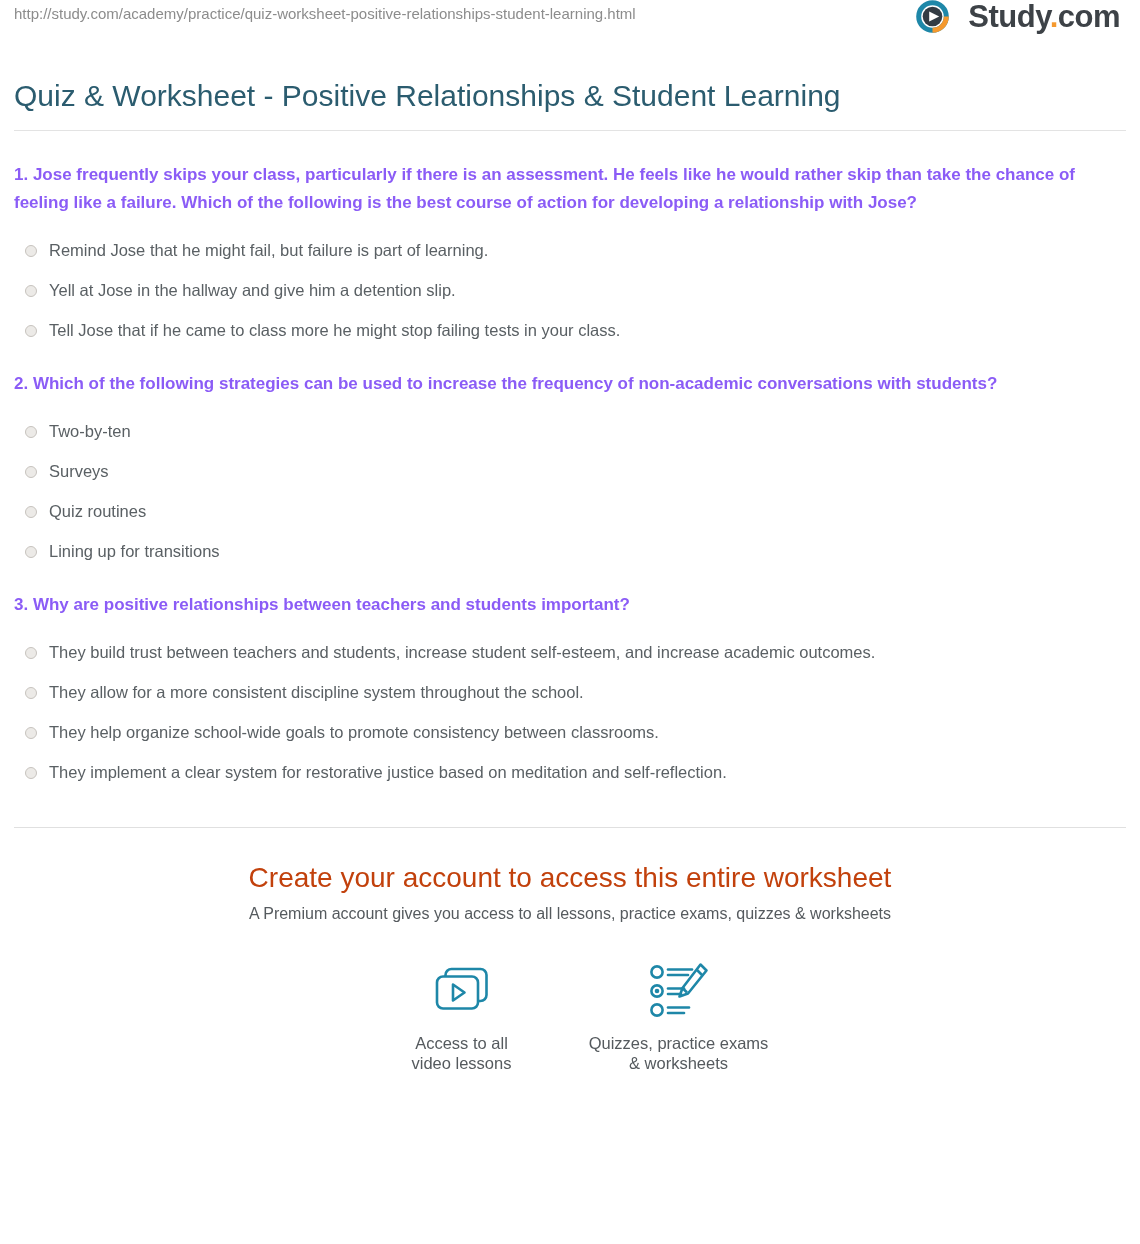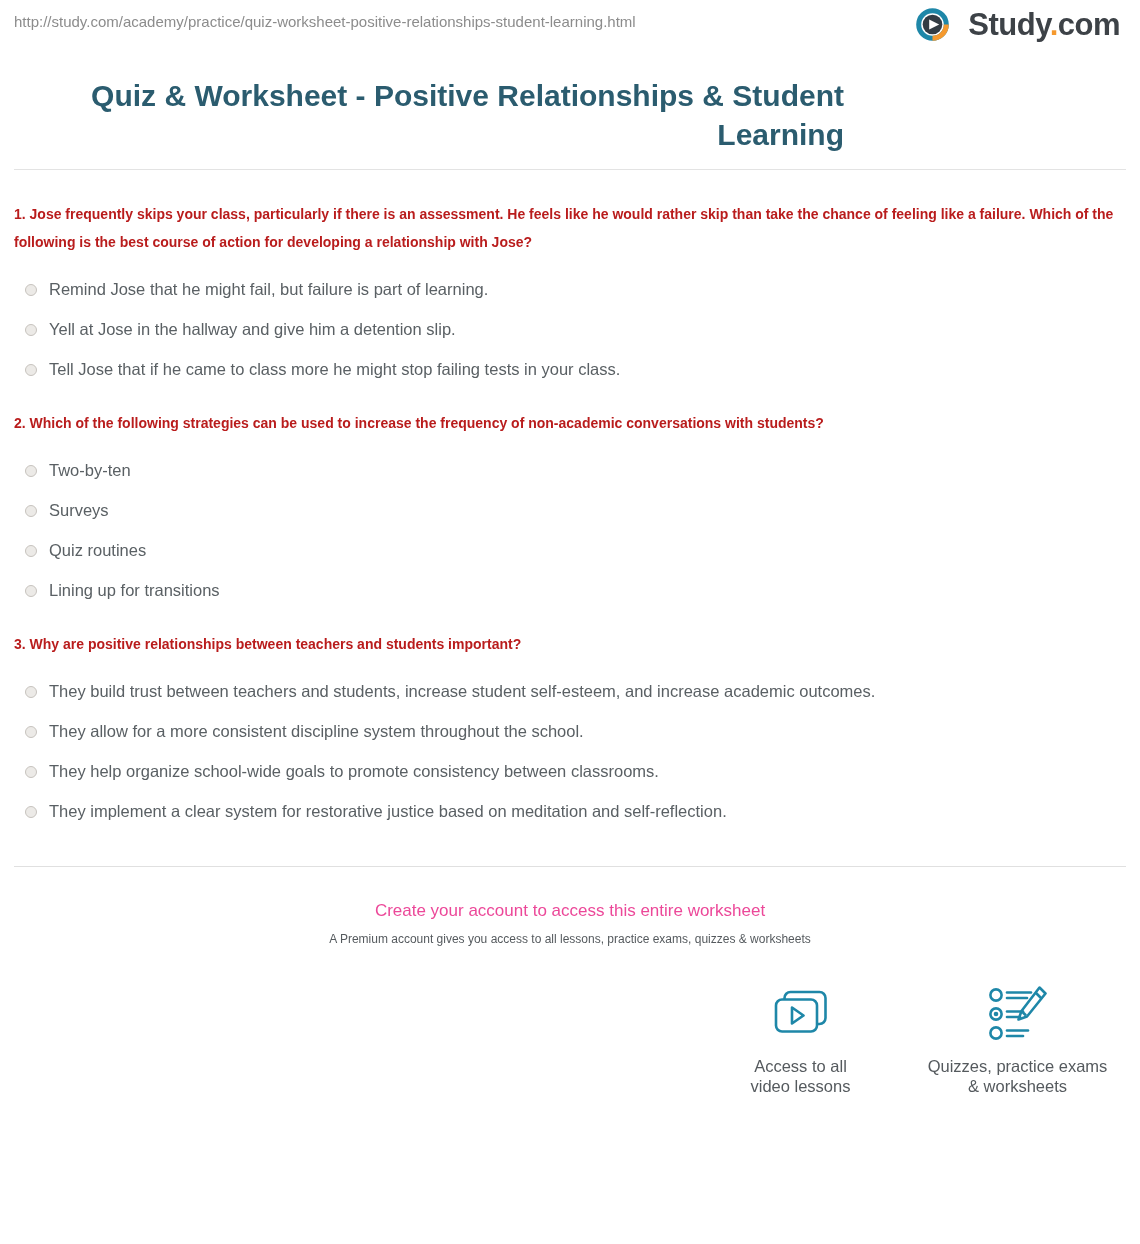--- a/index.html
+++ b/index.html
@@ -9,21 +9,20 @@
     font-family: "Liberation Sans", sans-serif;
     color: #5a6064;
   }
   .page { padding: 0 14px; }
 
   
   .header {
     display: flex;
     justify-content: space-between;
     align-items: flex-start;
-    padding-top: 8px;
     height: 56px;
   }
   .page-url {
     font-size: 15px;
     color: #8c8c8c;
     padding-top: 5px;
     font-weight: normal;
   }
   .logo { display: flex; align-items: center; gap: 19px; margin-right: 6px; }
   .logo-text {
@@ -32,34 +31,33 @@
     color: #3d4247;
     letter-spacing: -0.5px;
     line-height: 33px;
   }
   .logo-dot { color: #f5992e; }
 
   
   h1.page-title {
     color: #2b5c6f;
     font-size: 30px;
-    font-weight: bold;
+    font-weight: normal;
     line-height: 39px;
     margin: 20px 0 15px 0;
     max-width: 830px;
-    text-align: right;
   }
   .divider { border-bottom: 1px solid #e3e3e3; }
 
   
   .question-block { margin-top: 30px; }
   .question-text {
-    font-size: 14px;
+    font-size: 17px;
     font-weight: bold;
-    color: #b91c1c;
+    color: #8b5cf6;
     line-height: 28px;
     margin-bottom: 24px;
   }
   .option {
     display: flex;
     align-items: center;
     padding-left: 11px;
     margin-bottom: 21px;
     min-height: 19px;
   }
@@ -79,34 +77,34 @@
   }
   .questions-area { padding-bottom: 24px; }
 
   
   .cta {
     border-top: 1px solid #e0e0e0;
     text-align: center;
     padding-top: 34px;
   }
   .cta-heading {
-    color: #ec4899;
-    font-size: 17px;
+    color: #c2410c;
+    font-size: 28px;
     font-weight: normal;
     margin-bottom: 11px;
   }
   .cta-subheading {
     color: #555a5e;
-    font-size: 12px;
+    font-size: 16px;
     margin-bottom: 40px;
     margin-top: 9px;
   }
   .features {
     display: flex;
-    justify-content: flex-end;
+    justify-content: center;
   }
   .feature {
     width: 217px;
     display: flex;
     flex-direction: column;
     align-items: center;
   }
   .feature-icon { margin-bottom: 14px; height: 56px; display: flex; align-items: center; }
   .feature-label {
     font-size: 16.5px;

